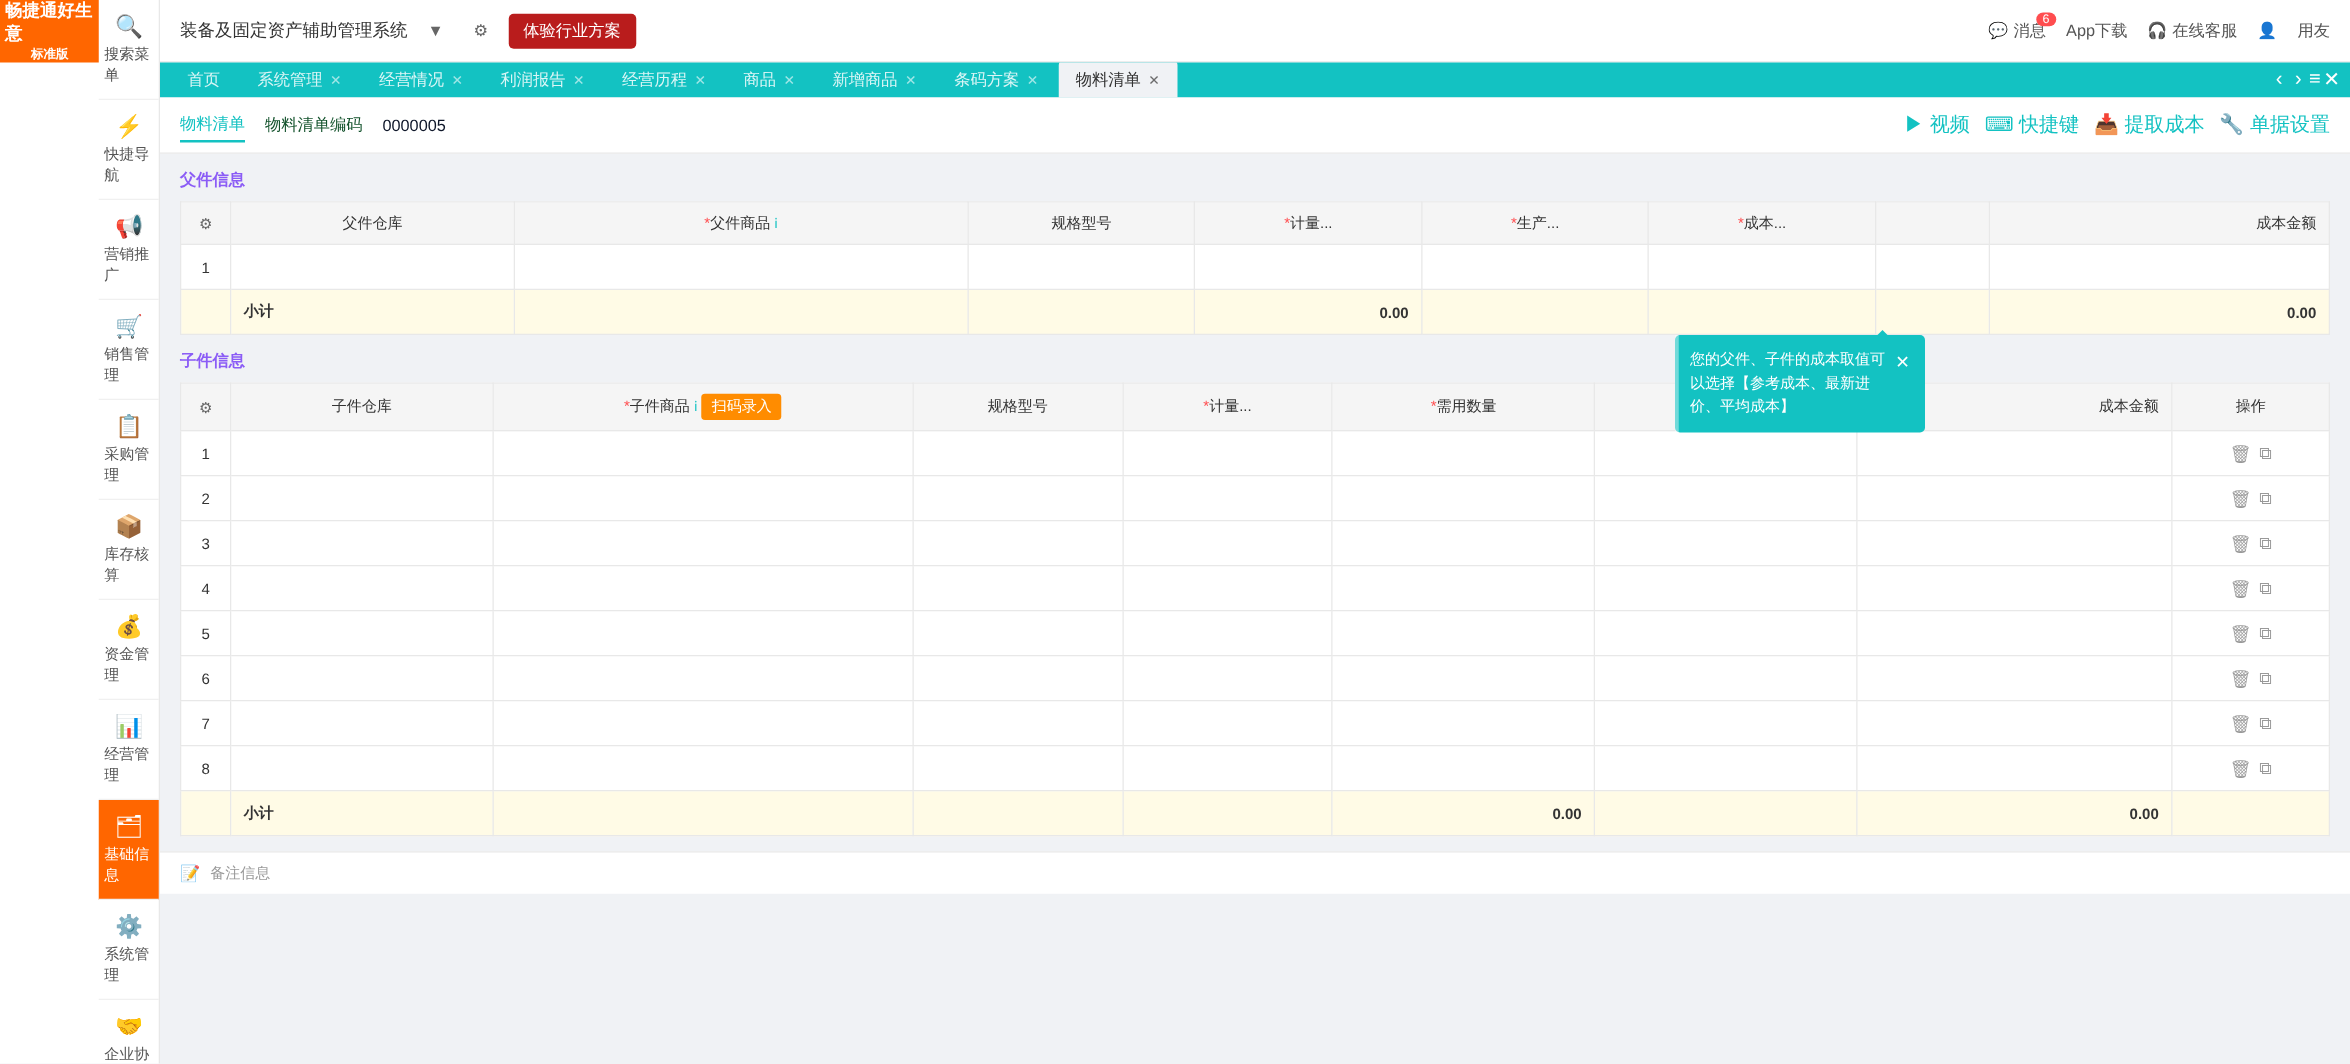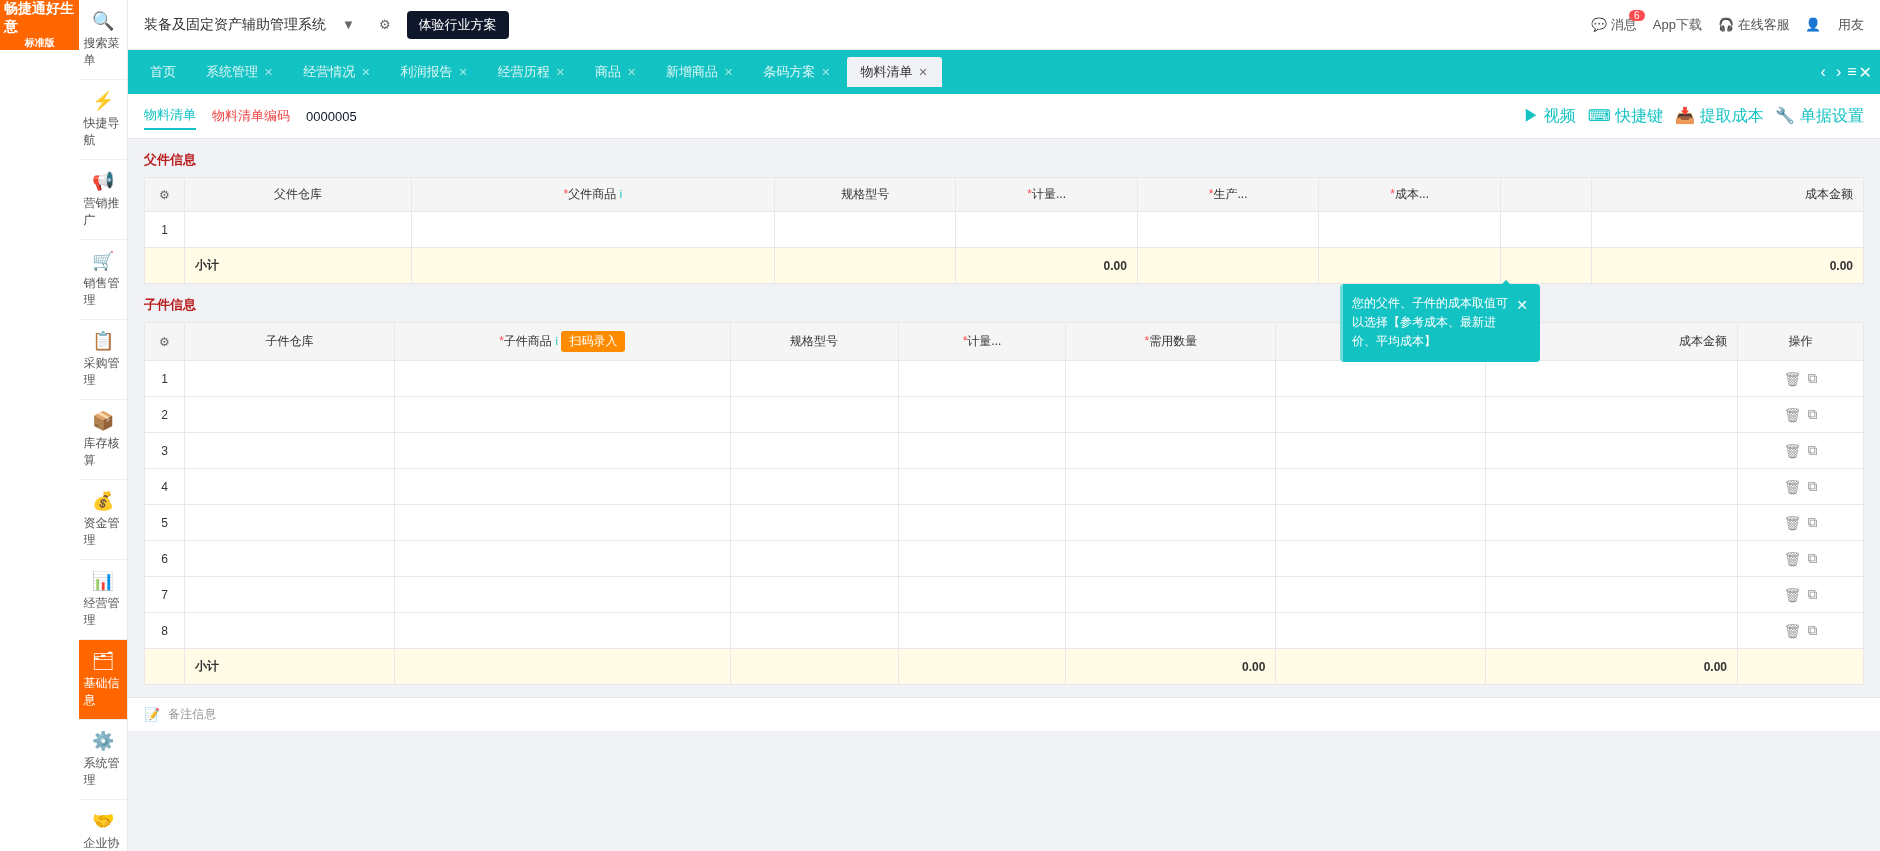--- a/index.html
+++ b/index.html
@@ -67,21 +67,21 @@
     .system-title { font-size: 14px; color: #333; }
     .header-btn {
       background: none;
       border: none;
       cursor: pointer;
       font-size: 13px;
       color: #666;
       padding: 4px 8px;
     }
     .experience-btn {
-      background: #0f172a;
+      background: #b91c1c;
       color: white;
       border: none;
       border-radius: 4px;
       padding: 5px 12px;
       cursor: pointer;
       font-size: 13px;
     }
     .top-header-right {
       display: flex;
       align-items: center;
@@ -104,21 +104,21 @@
       padding: 0 4px;
       min-width: 16px;
       text-align: center;
     }
 
     
     .nav-tabs {
       background: #13c2c2;
       display: flex;
       align-items: center;
-      height: 44px;
+      height: 28px;
       padding: 0 8px;
       gap: 2px;
       overflow: hidden;
     }
     .nav-tab {
       padding: 6px 14px;
       color: rgba(255,255,255,0.85);
       cursor: pointer;
       font-size: 13px;
       border-radius: 3px 3px 0 0;
@@ -145,40 +145,40 @@
       display: flex;
       align-items: center;
       justify-content: space-between;
       border-bottom: 1px solid #e8e8e8;
     }
     .sub-header-left {
       display: flex;
       align-items: center;
       gap: 16px;
     }
-    .sub-tab { font-size: 13px; color: #ef4444; cursor: pointer; padding: 4px 0; }
+    .sub-tab { font-size: 13px; color: #14532d; cursor: pointer; padding: 4px 0; }
     .sub-tab.active { color: #13c2c2; border-bottom: 2px solid #13c2c2; }
     .sub-header-code { font-size: 13px; color: #0f172a; }
     .sub-header-right {
       display: flex;
       align-items: center;
       gap: 12px;
       font-size: 16px;
       color: #13c2c2;
     }
     .sub-header-right span { cursor: pointer; }
 
     
     .content-area {
       padding: 12px 16px;
     }
 
     .section-title {
       font-size: 13px;
-      color: #b91c1c;
+      color: #8b5cf6;
       font-weight: bold;
       margin-bottom: 8px;
     }
 
     
     .data-table {
       width: 100%;
       border-collapse: collapse;
       background: #fff;
       border: 1px solid #e8e8e8;

